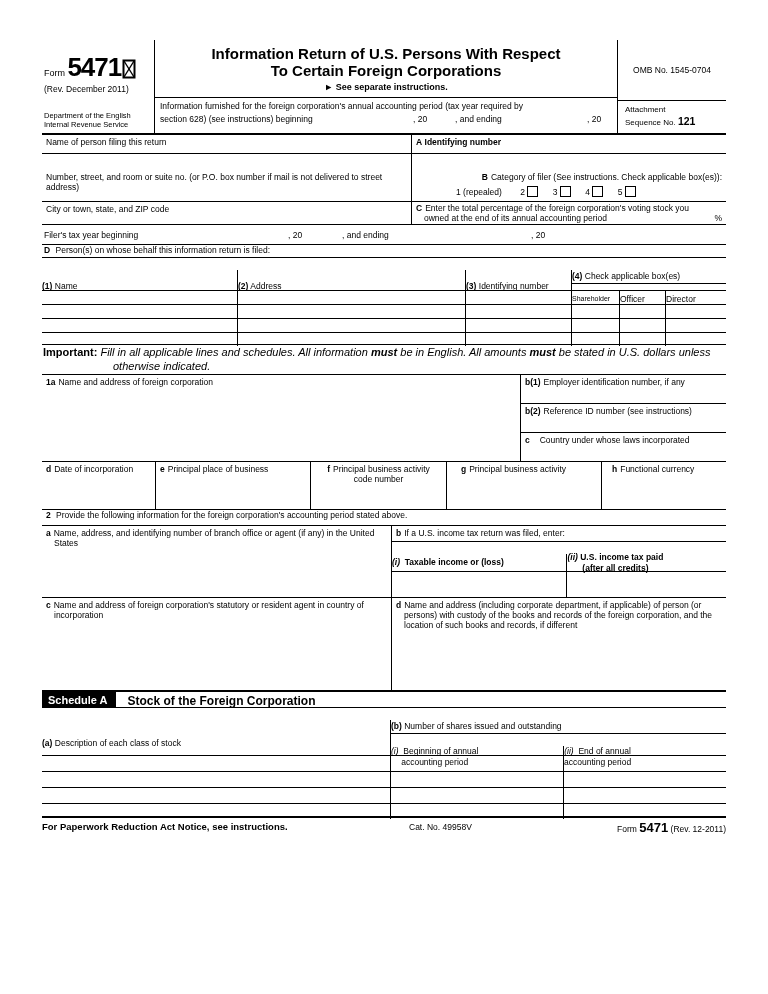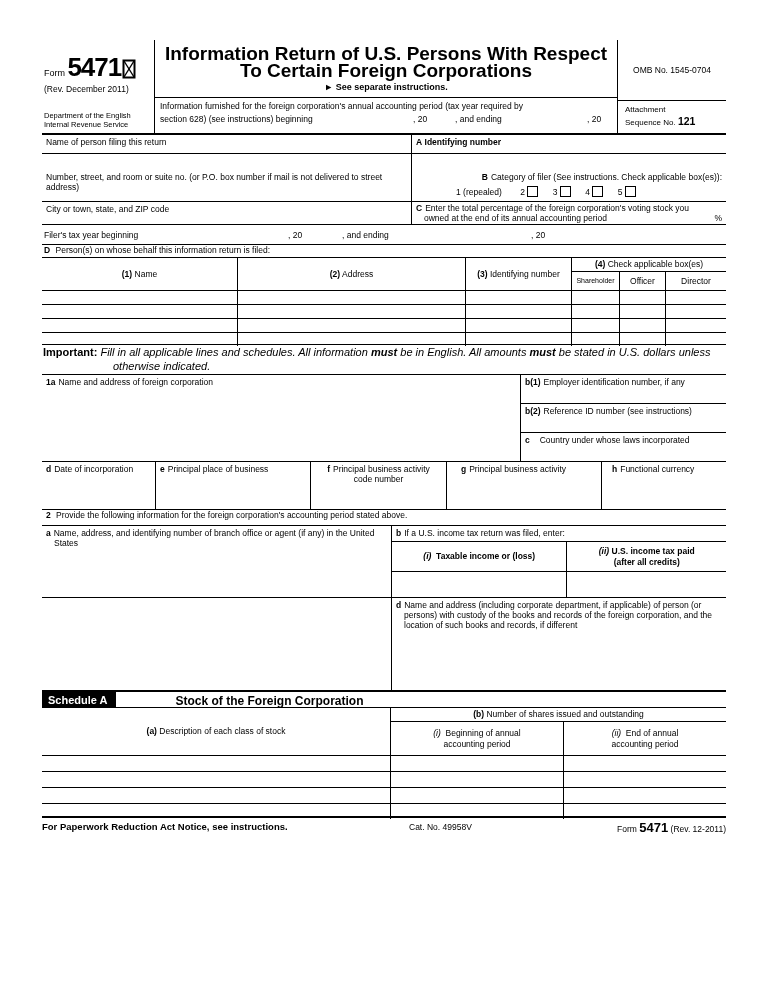--- a/index.html
+++ b/index.html
@@ -19,21 +19,21 @@
   .bt  { border-top:1px solid #000; }
   .bt2 { border-top:2px solid #000; }
   .br  { border-right:1px solid #000; }
   .bl  { border-left:1px solid #000; }
   .pad { padding:2px 4px; }
   .cb  { display:inline-block; width:11px; height:11px; border:1px solid #000; vertical-align:-2px; background:#fff; }
   .lbl { font-weight:bold; margin-right:3px; }
   .small { font-size:7.5px; line-height:1.15; }
   .hang { padding-left:8px; text-indent:-8px; }
   .badge { background:#000; color:#fff; font-weight:bold; font-size:11px; padding:2px 8px 3px 6px; }
-  .cell-head { display:flex; align-items:center; justify-content:center; text-align:center; }
+  .cell-head { display:flex; align-items:center; text-align:center;margin-top:12px; }
 </style>
 </head>
 <body>
 
 <div class="page">
   <div class="form">
 
     <div class="abs bb2" style="left:0;top:0;width:684px;height:95px;">
 
       <div class="abs br" style="left:0;top:0;width:113px;height:95px;">
@@ -46,21 +46,21 @@
             </svg>
         </div>
         <div class="abs" style="left:2px;top:44px;font-size:8.5px;">(Rev. December 2011)</div>
         <div class="abs small" style="left:2px;top:72px;">
           <div>Department of the English</div>
           <div>Internal Revenue Service</div>
         </div>
       </div>
 
       <div class="abs br" style="left:113px;top:0;width:463px;height:95px;">
-        <div class="ctr b" style="font-size:19px;line-height:17px;padding-top:5px;">
+        <div class="ctr b" style="font-size:15px;line-height:17px;padding-top:5px;">
           <div>Information Return of U.S. Persons With Respect</div>
           <div>To Certain Foreign Corporations</div>
         </div>
         <div class="ctr b" style="font-size:9px;padding-top:3px;">► See separate instructions.</div>
         <div class="abs bt" style="left:0;top:57px;width:463px;height:38px;">
           <div class="abs" style="left:5px;top:3px;width:455px;">Information furnished for the foreign corporation's annual accounting period (tax year required by</div>
           <div class="abs" style="left:5px;top:16px;">section 628) (see instructions) beginning</div>
           <span class="abs" style="left:258px;top:16px;">, 20</span>
           <span class="abs" style="left:300px;top:16px;">, and ending</span>
           <span class="abs" style="left:432px;top:16px;">, 20</span>
@@ -228,28 +228,31 @@
             </div>
         </div>
         <div style="height:25px;display:flex;">
           <div class="br" style="width:176px;"></div>
           <div style="width:159px;"></div>
         </div>
       </div>
     </div>
 
     <div class="abs" style="left:0;top:558px;width:684px;height:92px;">
+      <div class="abs pad hang" style="left:0;top:0;width:349px;height:92px;padding-left:12px;text-indent:-8px;">
+        <span class="lbl">c</span><span>Name and address of foreign corporation's statutory or resident agent in country of incorporation</span>
+      </div>
       <div class="abs bl pad hang" style="left:349px;top:0;width:335px;height:92px;padding-left:12px;text-indent:-8px;">
         <span class="lbl">d</span><span>Name and address (including corporate department, if applicable) of person (or persons) with custody of the books and records of the foreign corporation, and the location of such books and records, if different</span>
       </div>
     </div>
 
     <div class="abs bt2 bb" style="left:0;top:650px;width:684px;height:18px;display:flex;align-items:stretch;">
       <span class="badge">Schedule A</span>
-      <span class="b" style="font-size:12px;padding:2px 0 0 12px;margin-left:48px;">Stock of the Foreign Corporation</span>
+      <span class="b" style="font-size:12px;padding:2px 0 0 12px;">Stock of the Foreign Corporation</span>
     </div>
 
     <div class="abs bb2" style="left:0;top:668px;width:684px;height:110px;">
 
       <div class="abs br cell-head" style="left:0;top:0;width:349px;height:47px;">
         <span><span class="b">(a)</span> <span>Description of each class of stock</span></span>
       </div>
       <div class="abs" style="left:349px;top:0;width:335px;height:47px;">
         <div class="bb cell-head" style="height:14px;">
             <span><span class="b">(b)</span> <span>Number of shares issued and outstanding</span></span>

